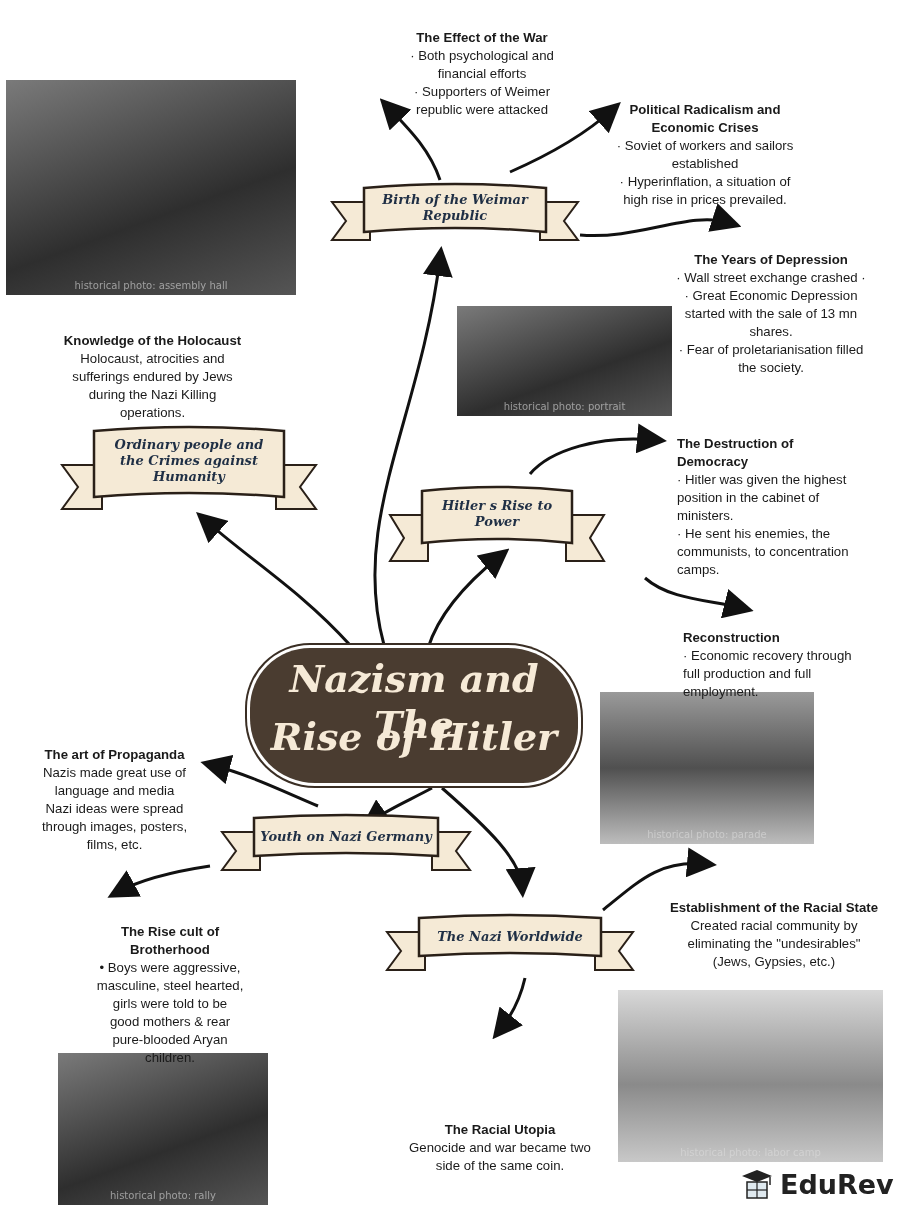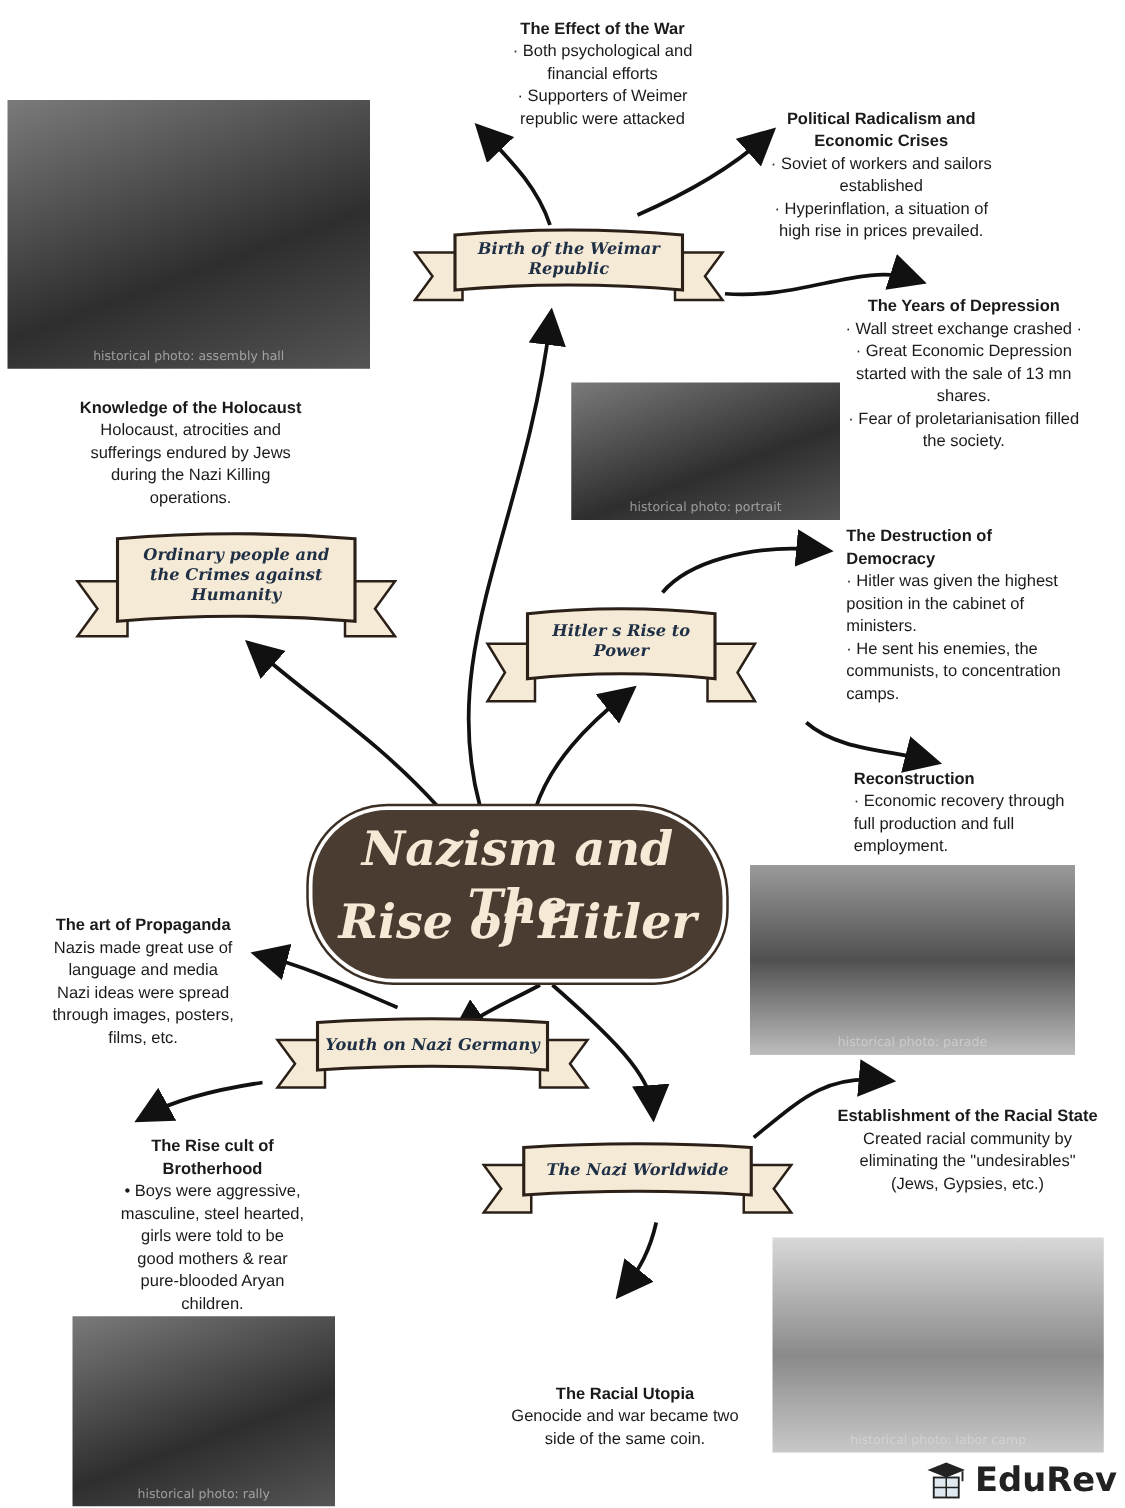--- a/index.html
+++ b/index.html
@@ -1,17 +1,17 @@
 <!DOCTYPE html>
 <html><head>
 <meta charset="utf-8">
 <style>
   html,body{margin:0;padding:0;background:#fff;}
   body{width:900px;height:1206px;position:relative;overflow:hidden;font-family:"Liberation Sans",sans-serif;color:#1a1a1a;}
-  .note{position:absolute;font-size:13.2px;line-height:18px;text-align:center;}
+  .note{position:absolute;font-size:13.2px;line-height:18px;text-align:center;margin-top:15px;}
   .note.left{text-align:left;}
   .note .t{font-weight:bold;display:block;}
   .note .l{display:block;}
   .photo{position:absolute;background:linear-gradient(160deg,#7a7a7a,#2e2e2e 60%,#555);overflow:hidden;}
   .photo .ph-label{position:absolute;left:0;right:0;bottom:4px;text-align:center;color:#ddd;font-size:10px;font-family:"DejaVu Sans",sans-serif;opacity:.6;}
   .banner{position:absolute;}
   .banner svg{position:absolute;left:0;top:0;}
   .banner .bt{position:absolute;left:0;right:0;text-align:center;font-family:"DejaVu Serif",serif;font-style:italic;font-weight:bold;color:#1f2f45;font-size:13px;line-height:16px;}
   .title-box{position:absolute;left:250px;top:648px;width:328px;height:135px;background:#4a3c30;border-radius:60px 70px 55px 65px;box-shadow:0 0 0 3px #fff,0 0 0 5px #3a2e24;}
   .title-box .tt{position:absolute;left:0;right:0;text-align:center;font-family:"DejaVu Serif",serif;font-style:italic;font-weight:bold;color:#f6ead7;font-size:38px;line-height:46px;}
@@ -45,21 +45,21 @@
     <path d="M525,978 C520,1000 512,1015 500,1030" marker-end="url(#ah)"></path>
   </g>
 </svg>
 
 <div class="photo" style="left:6px;top:80px;width:290px;height:215px;">
     <span class="ph-label">historical photo: assembly hall</span>
   </div>
 <div class="photo" style="left:457px;top:306px;width:215px;height:110px;">
     <span class="ph-label">historical photo: portrait</span>
   </div>
-<div class="photo" style="left:600px;top:692px;width:260px;height:152px;background:linear-gradient(180deg,#9a9a9a,#505050 50%,#bdbdbd);">
+<div class="photo" style="left:600px;top:692px;width:214px;height:152px;background:linear-gradient(180deg,#9a9a9a,#505050 50%,#bdbdbd);">
     <span class="ph-label">historical photo: parade</span>
   </div>
 <div class="photo" style="left:58px;top:1053px;width:210px;height:152px;">
     <span class="ph-label">historical photo: rally</span>
   </div>
 <div class="photo" style="left:618px;top:990px;width:265px;height:172px;background:linear-gradient(180deg,#d8d8d8,#8a8a8a 55%,#c8c8c8);">
     <span class="ph-label">historical photo: labor camp</span>
   </div>
 
 <div class="banner" style="left:330px;top:180px;width:250px;height:70px;">

